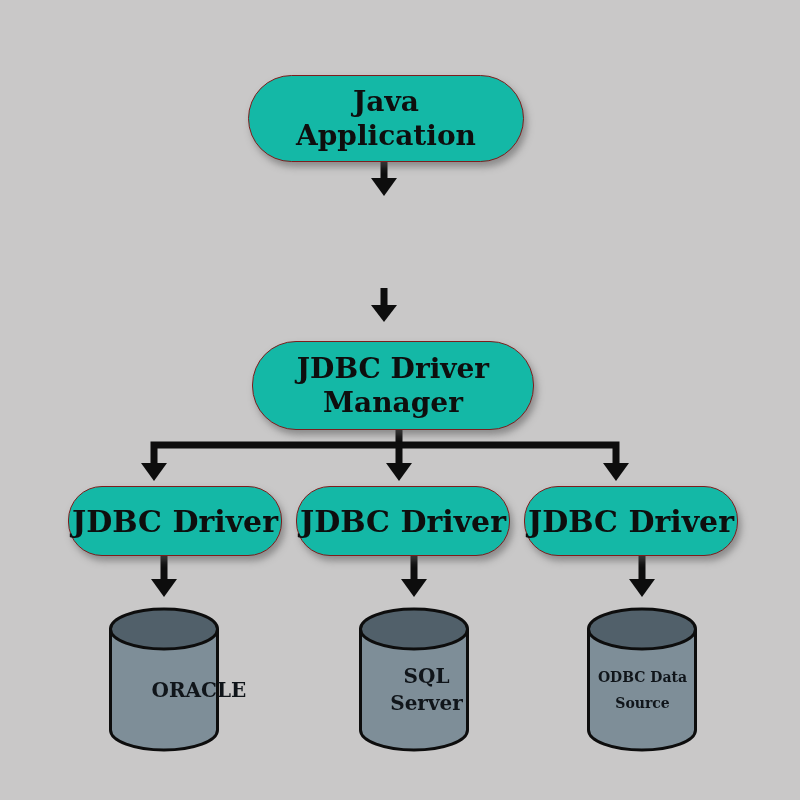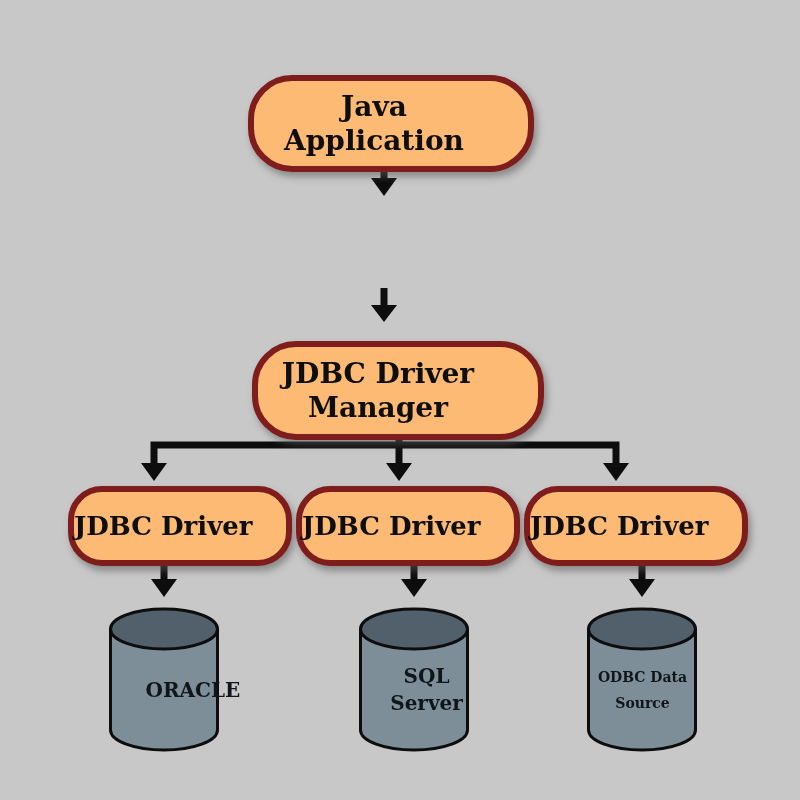--- a/index.html
+++ b/index.html
@@ -18,39 +18,40 @@
     position: absolute;
     left: 0;
     top: 0;
     width: 800px;
     height: 800px;
   }
   .pill {
     position: absolute;
     display: flex;
     align-items: center;
+    justify-content: center;
     text-align: center;
-    background: #fdba74;
-    border: 6px solid #7f1d1d;
+    background: #14b8a6;
+    border: 1px solid #7f1d1d;
     box-shadow: 3px 5px 7px rgba(90, 90, 90, 0.55);
     color: #0e0e0e;
     font-weight: bold;
   }
   .pill-lg {
     width: 274px;
     height: 85px;
     border-radius: 44px;
     font-size: 28px;
     line-height: 34px;
   }
   .pill-sm {
     width: 212px;
     height: 68px;
     border-radius: 34px;
-    font-size: 26px;
+    font-size: 30px;
   }
   .pill-inner {
     max-width: 240px;
   }
   #pill-java  { left: 248px; top: 75px;  }
   #pill-api   { left: 250px; top: 200px; }
   #pill-mgr   { left: 252px; top: 325px; width: 280px; height: 87px; margin-top: 16px; }
   #pill-drv0  { left: 68px;  top: 486px; }
   #pill-drv1  { left: 296px; top: 486px; }
   #pill-drv2  { left: 524px; top: 486px; }
@@ -62,21 +63,21 @@
     display: flex;
     align-items: center;
     justify-content: center;
     text-align: center;
     color: #10151a;
     font-weight: bold;
     font-size: 20px;
     line-height: 27px;
   }
   .db-label .db-label-inner { max-width: 92px; }
-  #db-label0 { left: 110px; padding-left: 28px; }
+  #db-label0 { left: 116px; padding-left: 28px; }
   #db-label1 { left: 373px; }
   #db-label2 { left: 589px; font-size: 14px; line-height: 26px; }
 </style>
 </head>
 <body>
 
 <div class="canvas">
 
   <svg class="layer" viewBox="0 0 800 800">
     <g stroke="#0d0d0d" stroke-width="7" fill="none">

